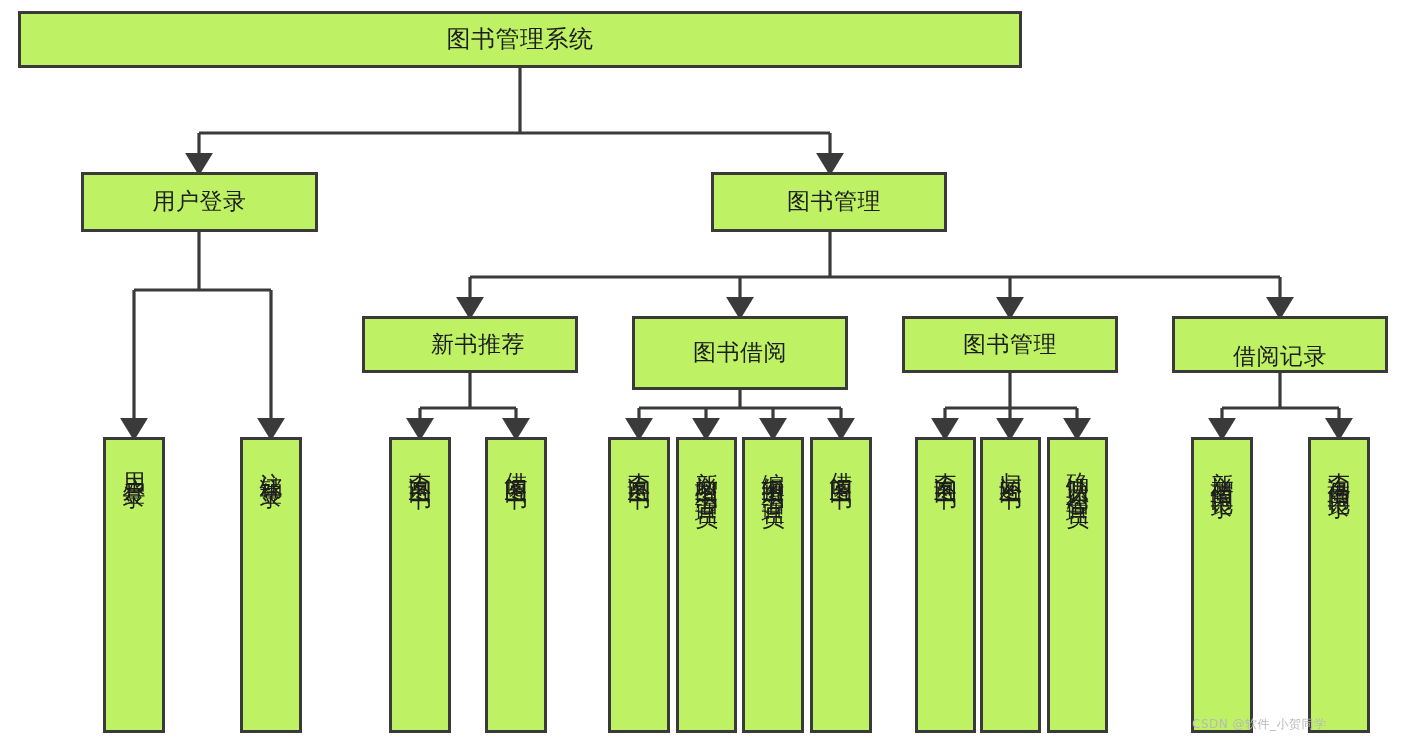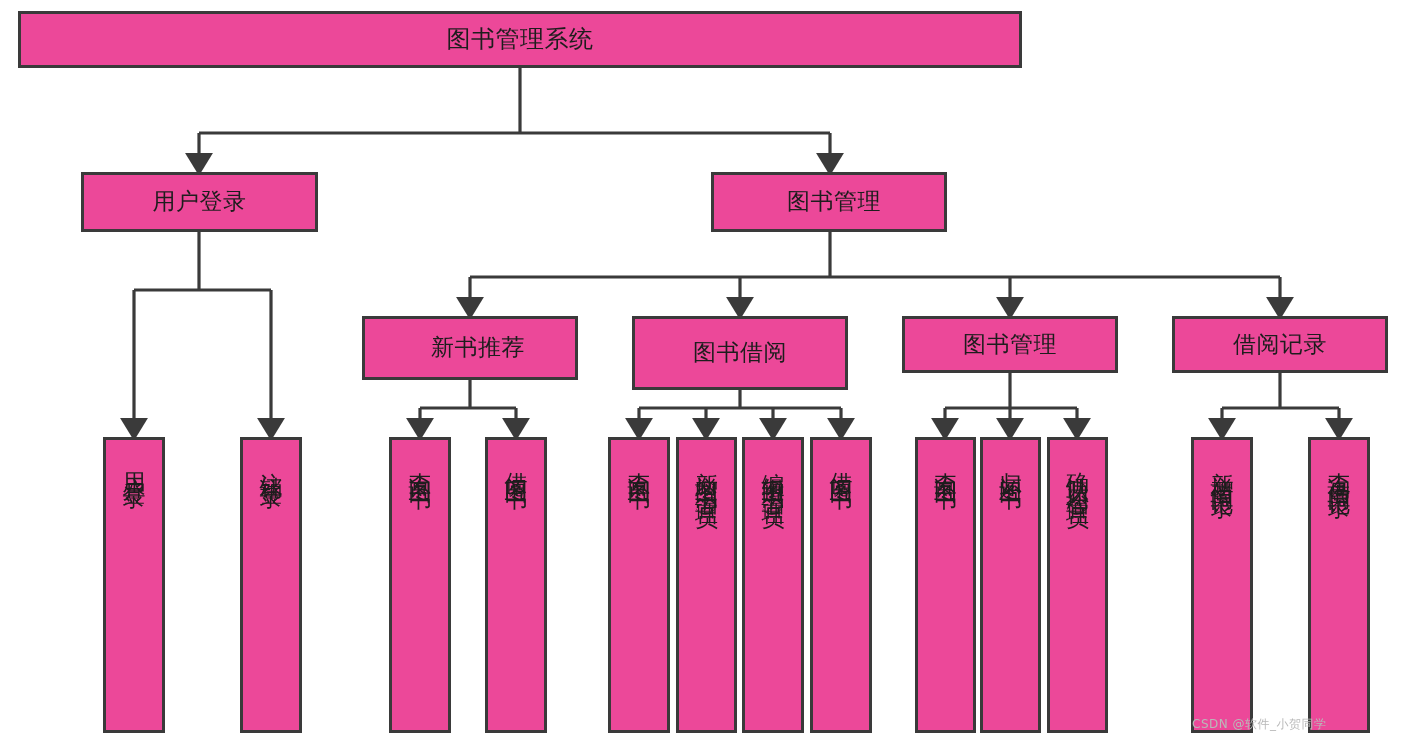--- a/index.html
+++ b/index.html
@@ -22,21 +22,21 @@
     left: 0;
     top: 0;
     width: 1405px;
     height: 747px;
     pointer-events: none;
   }
   .node {
     position: absolute;
     box-sizing: border-box;
     border: 3px solid #3a3a3a;
-    background: #ec4899;
+    background: #bef264;
     display: flex;
     align-items: center;
     justify-content: center;
     color: #1d1d1d;
   }
   .node .label {
     display: block;
     text-align: center;
     line-height: 1.12;
     letter-spacing: 0.5px;
@@ -125,33 +125,33 @@
   </div>
 
   <div class="node horiz" style="left:81px; top:172px; width:237px; height:60px;">
     <span class="label">用户登录</span>
   </div>
 
   <div class="node horiz" style="left:711px; top:172px; width:236px; height:60px;padding-left:10px;">
     <span class="label">图书管理</span>
   </div>
 
-  <div class="node horiz" style="left:362px; top:316px; width:216px; height:64px;padding-left:16px;">
+  <div class="node horiz" style="left:362px; top:316px; width:216px; height:57px;padding-left:16px;">
     <span class="label">新书推荐</span>
   </div>
 
   <div class="node horiz" style="left:632px; top:316px; width:216px; height:74px;">
     <span class="label">图书借阅</span>
   </div>
 
   <div class="node horiz" style="left:902px; top:316px; width:216px; height:57px;">
     <span class="label">图书管理</span>
   </div>
 
-  <div class="node horiz" style="left:1172px; top:316px; width:216px; height:57px;">
+  <div class="node horiz" style="left:1172px; top:316px; width:216px; height:57px;align-items:flex-end;">
     <span class="label">借阅记录</span>
   </div>
 
   <div class="node vert" style="left:103px; top:437px; width:62px; height:296px;">
     <span class="label">用户登录</span>
   </div>
 
   <div class="node vert" style="left:240px; top:437px; width:62px; height:296px;">
     <span class="label">注销登录</span>
   </div>

